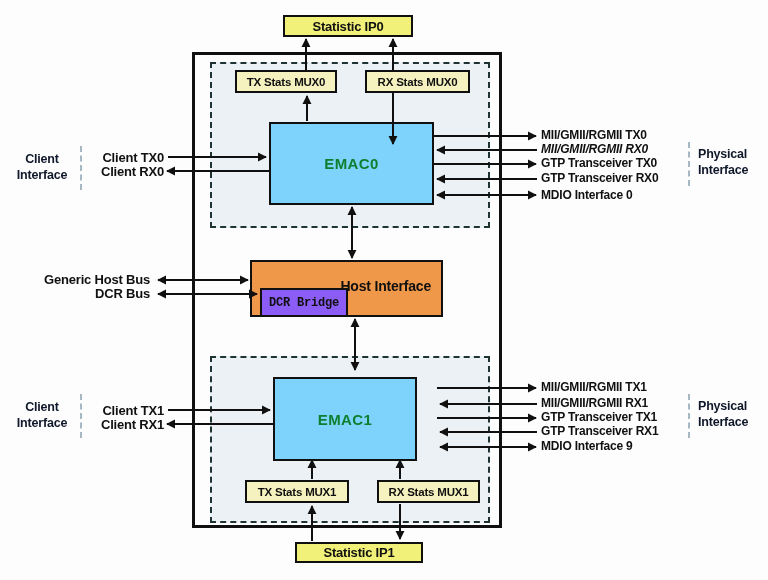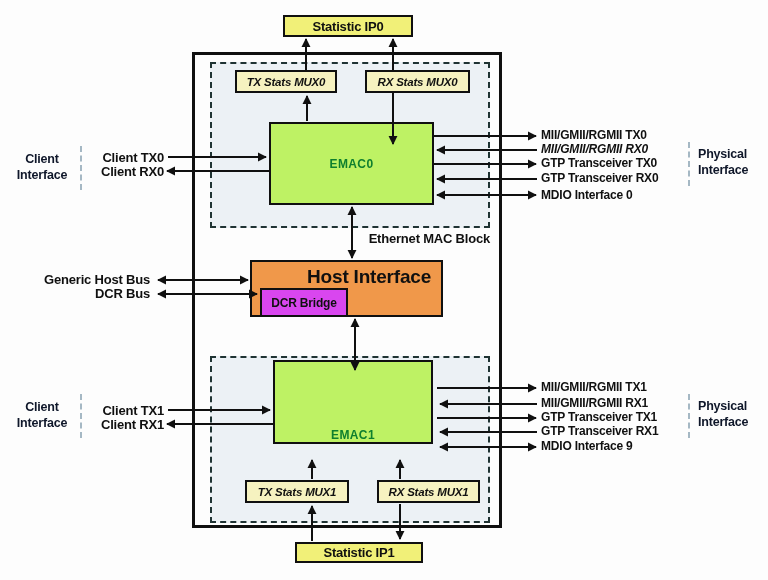--- a/index.html
+++ b/index.html
@@ -10,24 +10,24 @@
   .abs{position:absolute;box-sizing:border-box;}
   
   .outer-box{left:192px;top:52px;width:310px;height:476px;border:3px solid #101010;z-index:2;}
   .region{border:2px dashed #1f3333;background:#ecf1f5;z-index:1;}
   .region-top{left:210px;top:62px;width:280px;height:166px;}
   .region-bottom{left:210px;top:356px;width:280px;height:167px;}
   
   .node{border:2px solid #101010;display:flex;align-items:center;justify-content:center;
         font-weight:bold;white-space:nowrap;z-index:3;}
   .yellow{background:#f1f078;}
-  .paleyellow{background:#f6f2c0;font-size:11.5px;font-style:italic;}
-  .green{background:#bef264;color:#0e7f2e;font-size:12px;letter-spacing:0.4px;}
+  .paleyellow{background:#f6f2c0;font-size:11.5px;}
+  .green{background:#7dd3fc;color:#0e7f2e;font-size:15px;letter-spacing:0.4px;}
   .orange{background:#f0984a;}
-  .peach{background:#d946ef;font-size:12px;}
+  .peach{background:#8b5cf6;font-size:12px;font-family:Liberation Mono, monospace;}
   .stat{font-size:13px;}
   
   .lbl{z-index:3;font-weight:bold;font-size:12px;white-space:nowrap;line-height:15px;}
   .lbl13{font-size:13px;line-height:16px;}
   .iface{color:#0f172a;font-size:12.5px;line-height:16px;text-align:center;z-index:3;font-weight:bold;}
   .sep{width:0;border-left:2px dashed #a5b8c4;z-index:3;}
   .rightcol{left:541px;}
   .ralign{text-align:right;}
   svg.wires{position:absolute;left:0;top:0;z-index:4;pointer-events:none;}
 </style>
@@ -50,42 +50,41 @@
   </div>
   <div class="abs node paleyellow" style="left:365px;top:70px;width:105px;height:23px;text-align:right;">
     <span>RX Stats MUX0</span>
   </div>
 
   <div class="abs node green" style="left:269px;top:122px;width:165px;height:83px;">
     <span>EMAC0</span>
   </div>
 
   <div class="abs node orange" style="left:250px;top:260px;width:193px;height:57px;justify-content:flex-end;align-items:flex-start;">
-    <span style="font-size:19px;margin:4px 10px 0 0;">Host Interface</span>
+    <span style="font-size:14px;margin:16px 10px 0 0;">Host Interface</span>
   </div>
   <div class="abs node peach" style="left:260px;top:288px;width:88px;height:29px;">
     <span>DCR Bridge</span>
   </div>
 
-  <div class="abs node green" style="left:273px;top:360px;width:160px;height:84px;align-items:flex-end;">
+  <div class="abs node green" style="left:273px;top:377px;width:144px;height:84px;">
     <span>EMAC1</span>
   </div>
 
   <div class="abs node paleyellow" style="left:245px;top:480px;width:104px;height:23px;">
     <span>TX Stats MUX1</span>
   </div>
   <div class="abs node paleyellow" style="left:377px;top:480px;width:103px;height:23px;">
     <span>RX Stats MUX1</span>
   </div>
 
   <div class="abs node yellow stat" style="left:295px;top:542px;width:128px;height:21px;">
     <span>Statistic IP1</span>
   </div>
 
-  <div class="abs lbl lbl13 ralign" style="left:350px;top:231px;width:140px;">Ethernet MAC Block</div>
 
   <div class="abs iface" style="left:6px;top:151px;width:72px;">
     <div>Client</div>
     <div>Interface</div>
   </div>
   <div class="abs sep" style="left:80px;top:146px;height:44px;"></div>
   <div class="abs lbl lbl13 ralign" style="left:88px;top:150px;width:76px;">Client TX0</div>
   <div class="abs lbl lbl13 ralign" style="left:88px;top:164px;width:76px;">Client RX0</div>
 
   <div class="abs lbl lbl13 ralign" style="left:28px;top:272px;width:122px;">Generic Host Bus</div>

